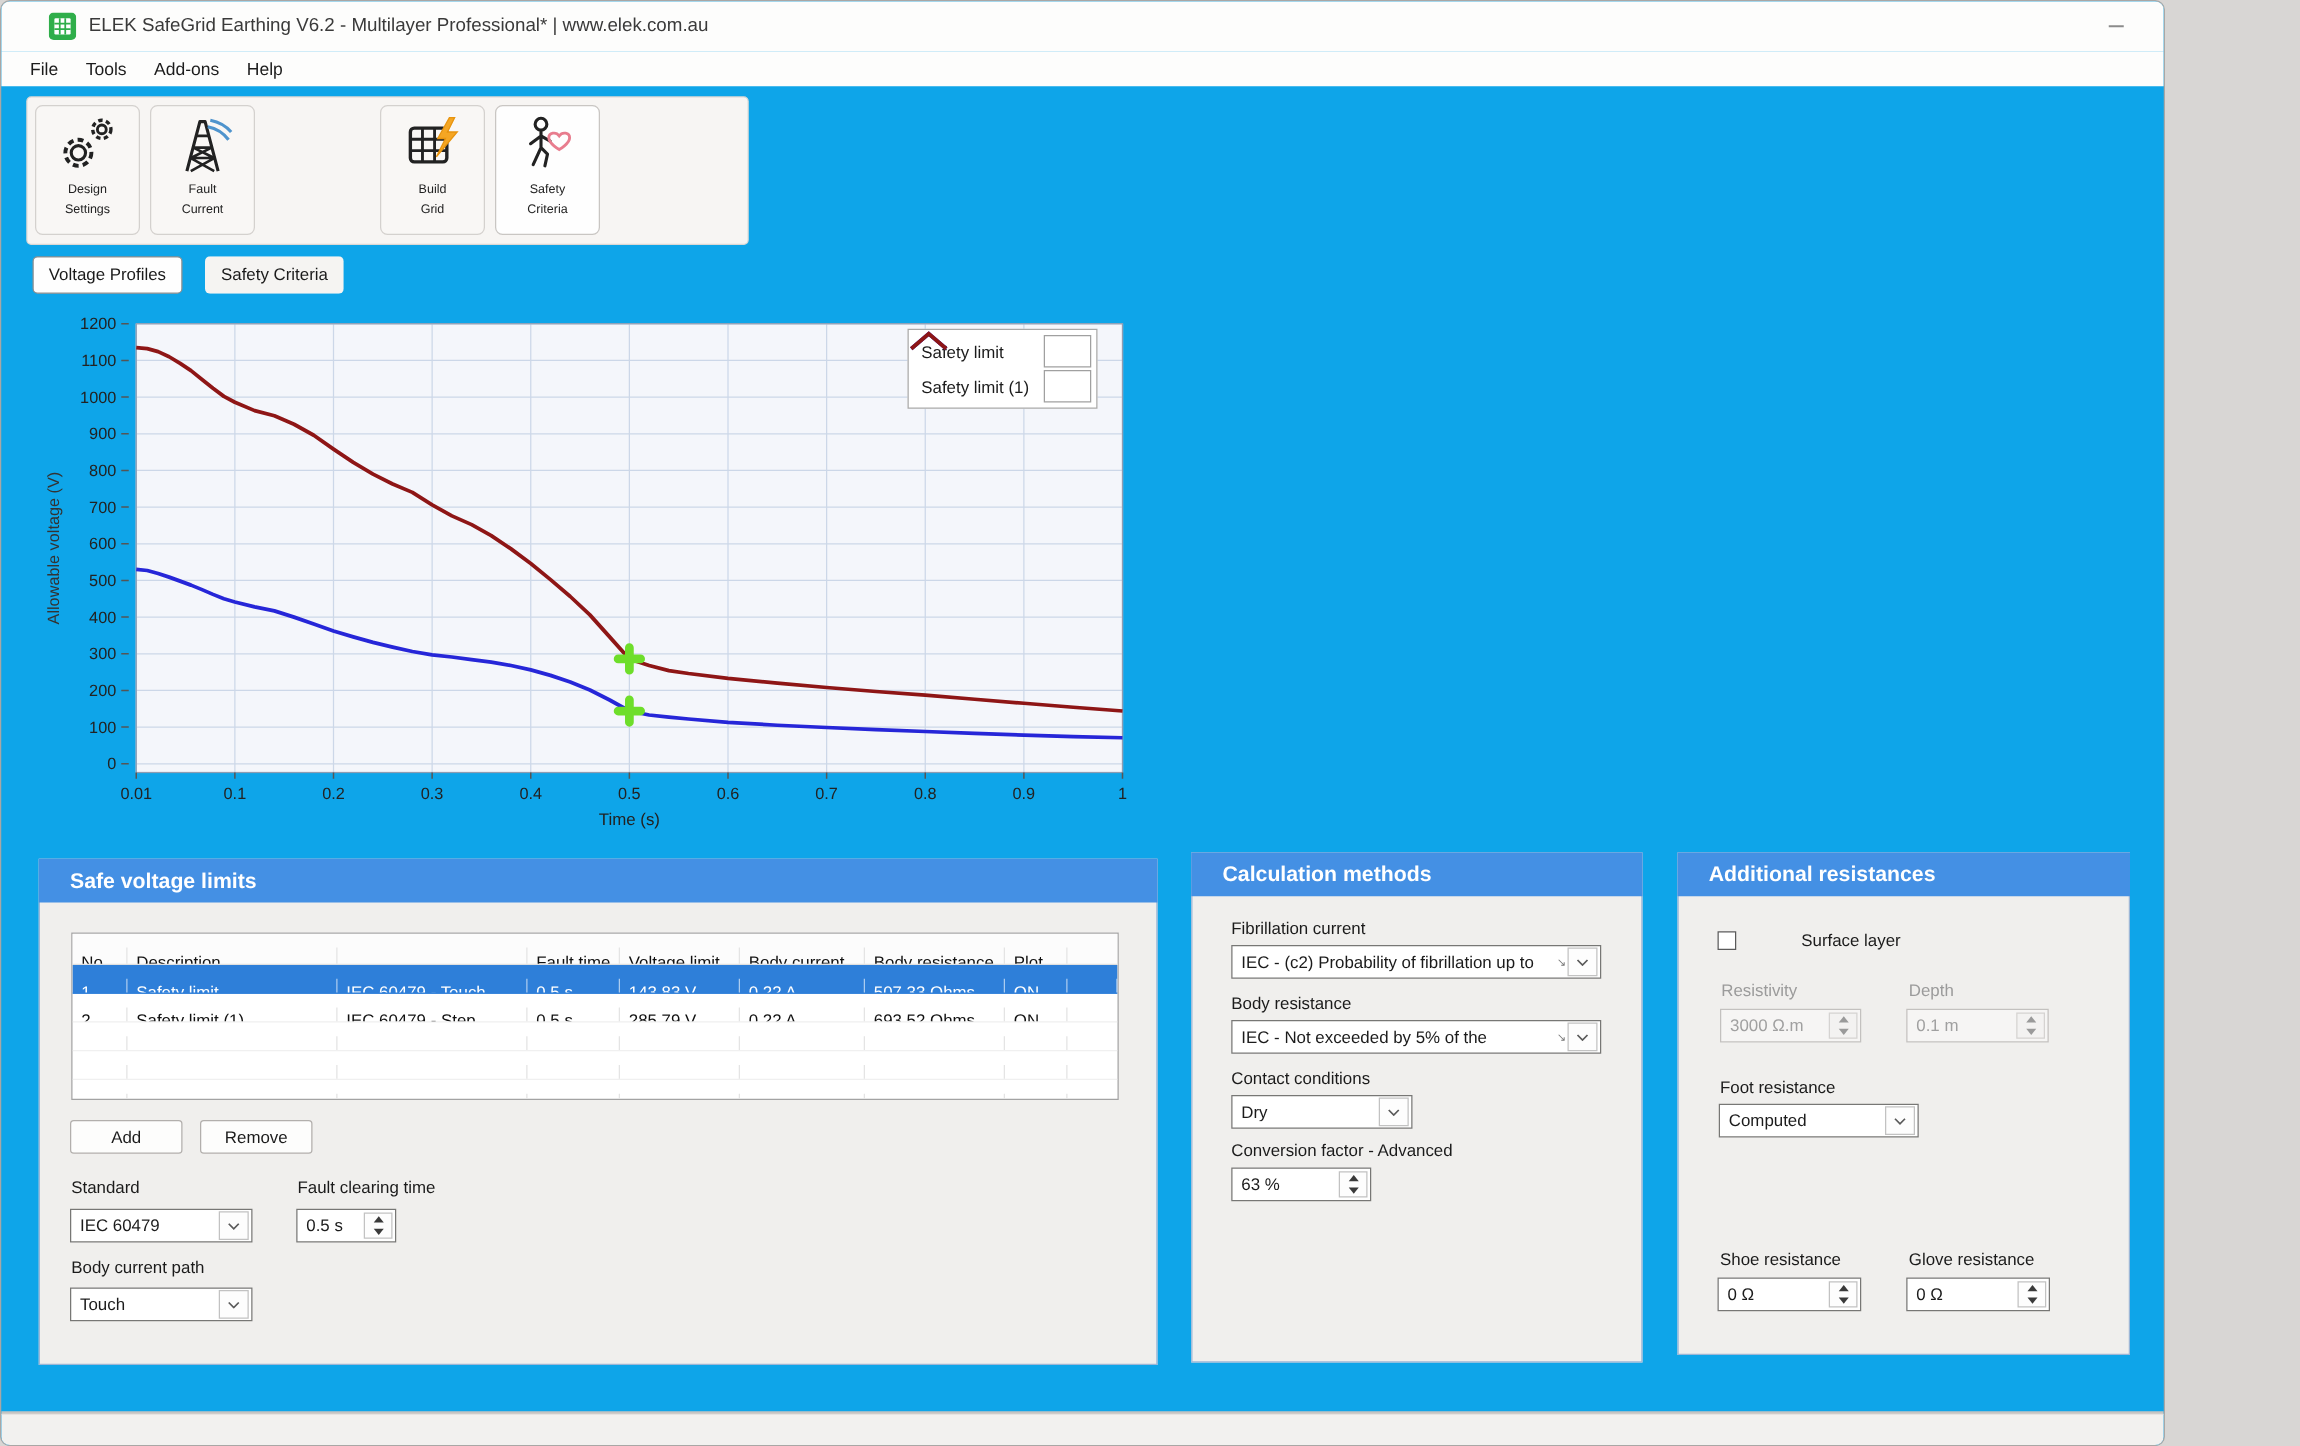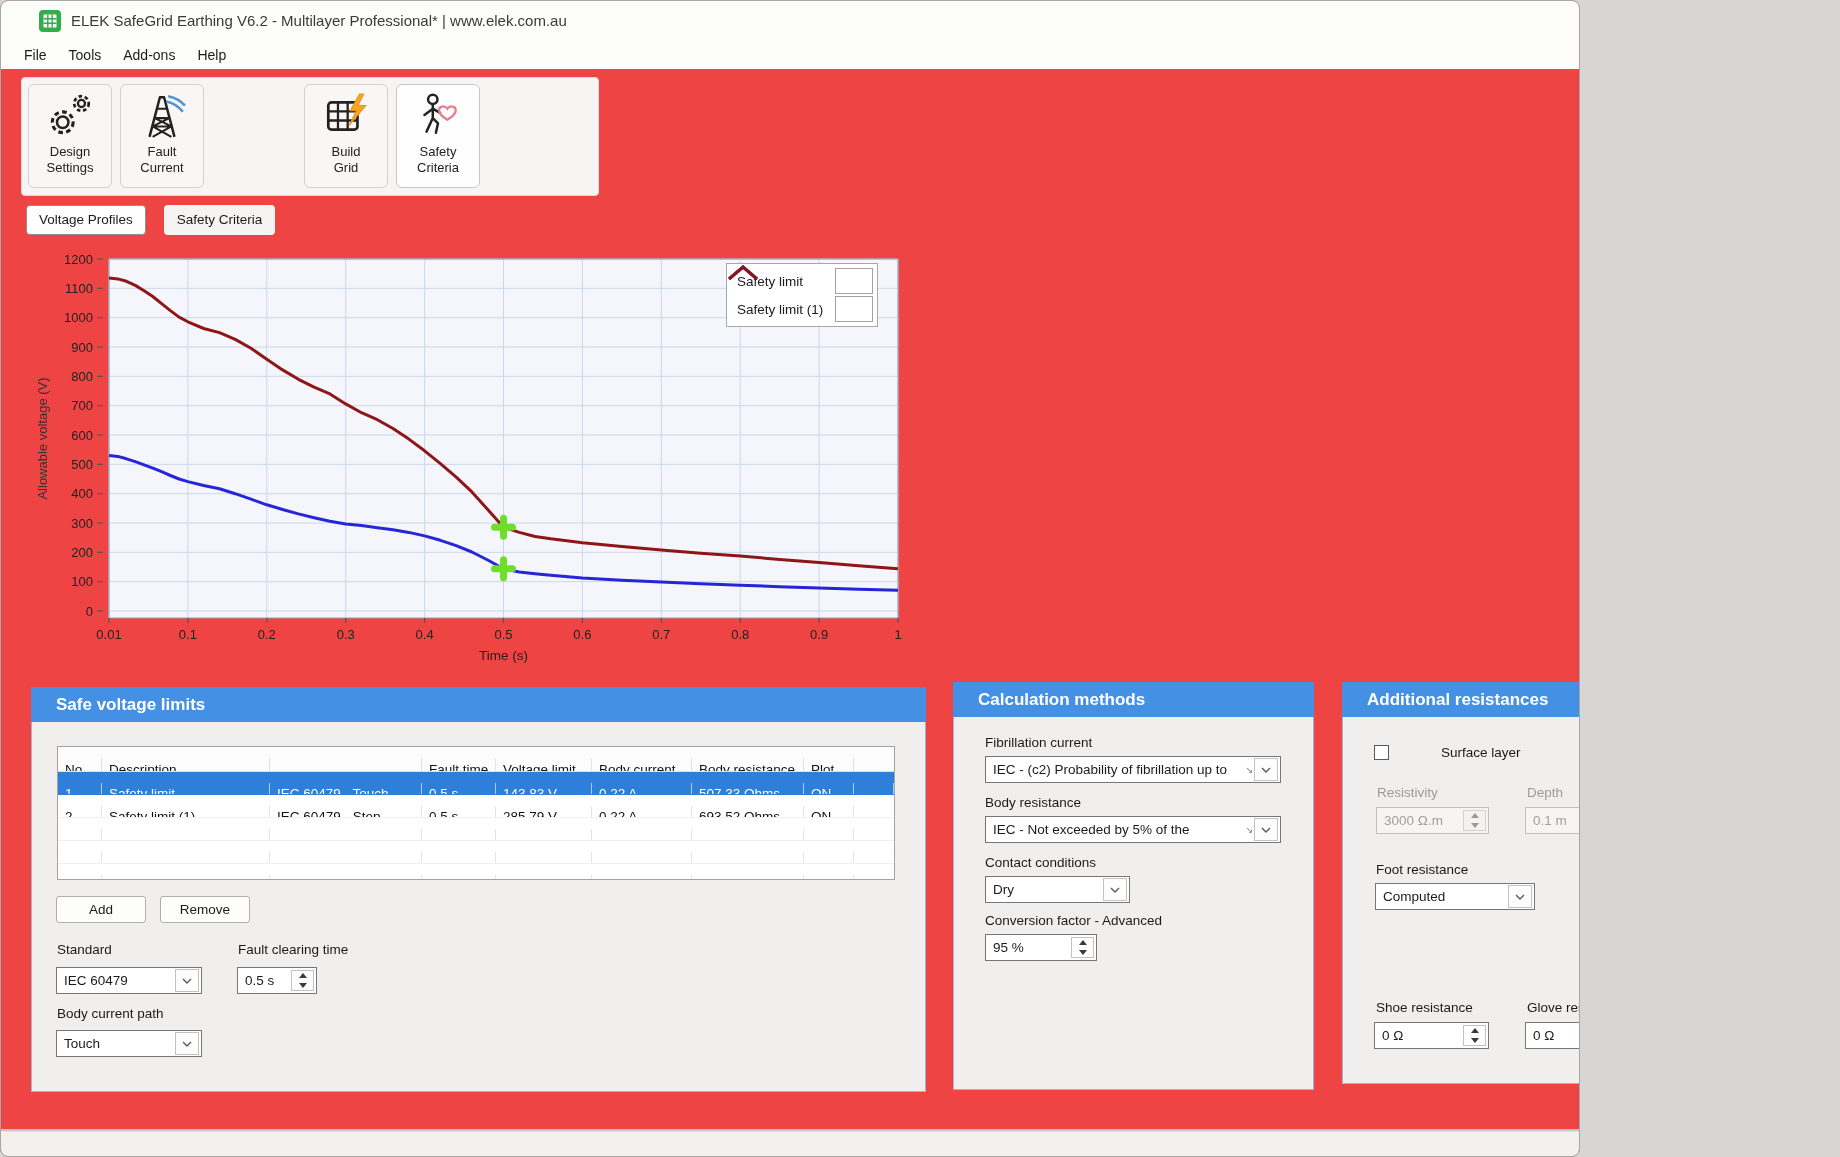--- a/index.html
+++ b/index.html
@@ -1,34 +1,34 @@
 <!DOCTYPE html>
 <html><head>
 <meta charset="utf-8">
 <style>
   html,body{margin:0;padding:0;background:#d8d6d4;font-family:"Liberation Sans",sans-serif;}
-  .window{position:relative;width:1580px;height:1157px;background:#ef4444;border:1px solid #a9a7a5;
+  .window{position:relative;width:1732px;height:1157px;background:#0ea5e9;border:1px solid #a9a7a5;
           border-radius:8px;overflow:hidden;box-sizing:border-box;}
   
   .titlebar{position:absolute;left:0;top:0;width:100%;height:40px;background:#fdfdfc;}
   .appicon{position:absolute;left:38px;top:9px;width:22px;height:22px;}
   .apptitle{position:absolute;left:70px;top:0;height:40px;line-height:40px;font-size:15px;color:#3a3a3a;white-space:nowrap;}
   .wbtn{position:absolute;top:4px;width:44px;height:32px;display:flex;align-items:center;justify-content:center;color:#8b8b8b;}
   .wbtn svg{display:block}
   
   .menubar{position:absolute;left:0;top:40px;width:100%;height:28px;background:#fdfdfc;display:flex;align-items:flex-start;padding-left:12px;box-sizing:border-box;}
   .menuitem{padding:0 11px;font-size:14px;color:#1c1c1c;height:28px;line-height:28px;}
   
   .toolbar-box{position:absolute;left:20px;top:76px;width:576px;height:117px;background:#f7f5f3;
                border:1px solid #dbd8d5;border-radius:4px;}
   .tbtn{position:absolute;top:6px;width:84px;height:104px;background:#f9f7f5;border:1px solid #d4d1ce;border-radius:6px;
         display:flex;flex-direction:column;align-items:center;box-sizing:border-box;}
   .tbtn.active{background:#fefefe;border-color:#c9c6c3;}
   .tbtn .ticon{margin-top:6px;width:50px;height:50px;}
-  .tbtn .tlabel{font-size:13px;color:#222;text-align:center;line-height:16px;margin-top:3px;}
+  .tbtn .tlabel{font-size:10px;color:#222;text-align:center;line-height:16px;margin-top:3px;}
   
   .tabs{position:absolute;left:25px;top:204px;height:32px;display:flex;gap:18px;}
   .tab{height:30px;line-height:28px;padding:0 12px;font-size:13.5px;color:#1b1b1b;box-sizing:border-box;}
   .tab.active{background:#fefefe;border:1px solid #8f8f8f;border-radius:4px;}
   .tab.inactive{background:#f5f4f2;border:1px solid transparent;border-radius:4px;}
   
   .chart-wrap{position:absolute;left:30px;top:245px;width:880px;height:430px;}
   .chart-wrap svg{position:absolute;left:0;top:0;font-family:"Liberation Sans",sans-serif;}
   .legend{position:absolute;left:695px;top:17px;width:152px;background:#ffffff;border:1px solid #a8a8a8;
           padding:3px 4px;box-sizing:border-box;}
@@ -417,21 +417,21 @@
       <span class="combo-text">Dry</span>
       <span class="combo-arrow">
         <svg width="10" height="6" viewBox="0 0 10 6">
             <polyline points="1,1 5,5 9,1" fill="none" stroke="#5a5a5a" stroke-width="1.4"></polyline>
           </svg>
       </span>
     </div>
 
     <div class="flabel" style="left:31px;top:230px;">Conversion factor - Advanced</div>
     <div class="spin" style="left:31px;top:251px;width:112px;">
-      <span class="spin-text">95 %</span>
+      <span class="spin-text">63 %</span>
       <span class="spin-btns">
         <span class="spin-up">
             <span class="arr-up"></span>
           </span>
           <span class="spin-dn">
             <span class="arr-dn"></span>
           </span>
       </span>
     </div>
   </div>

